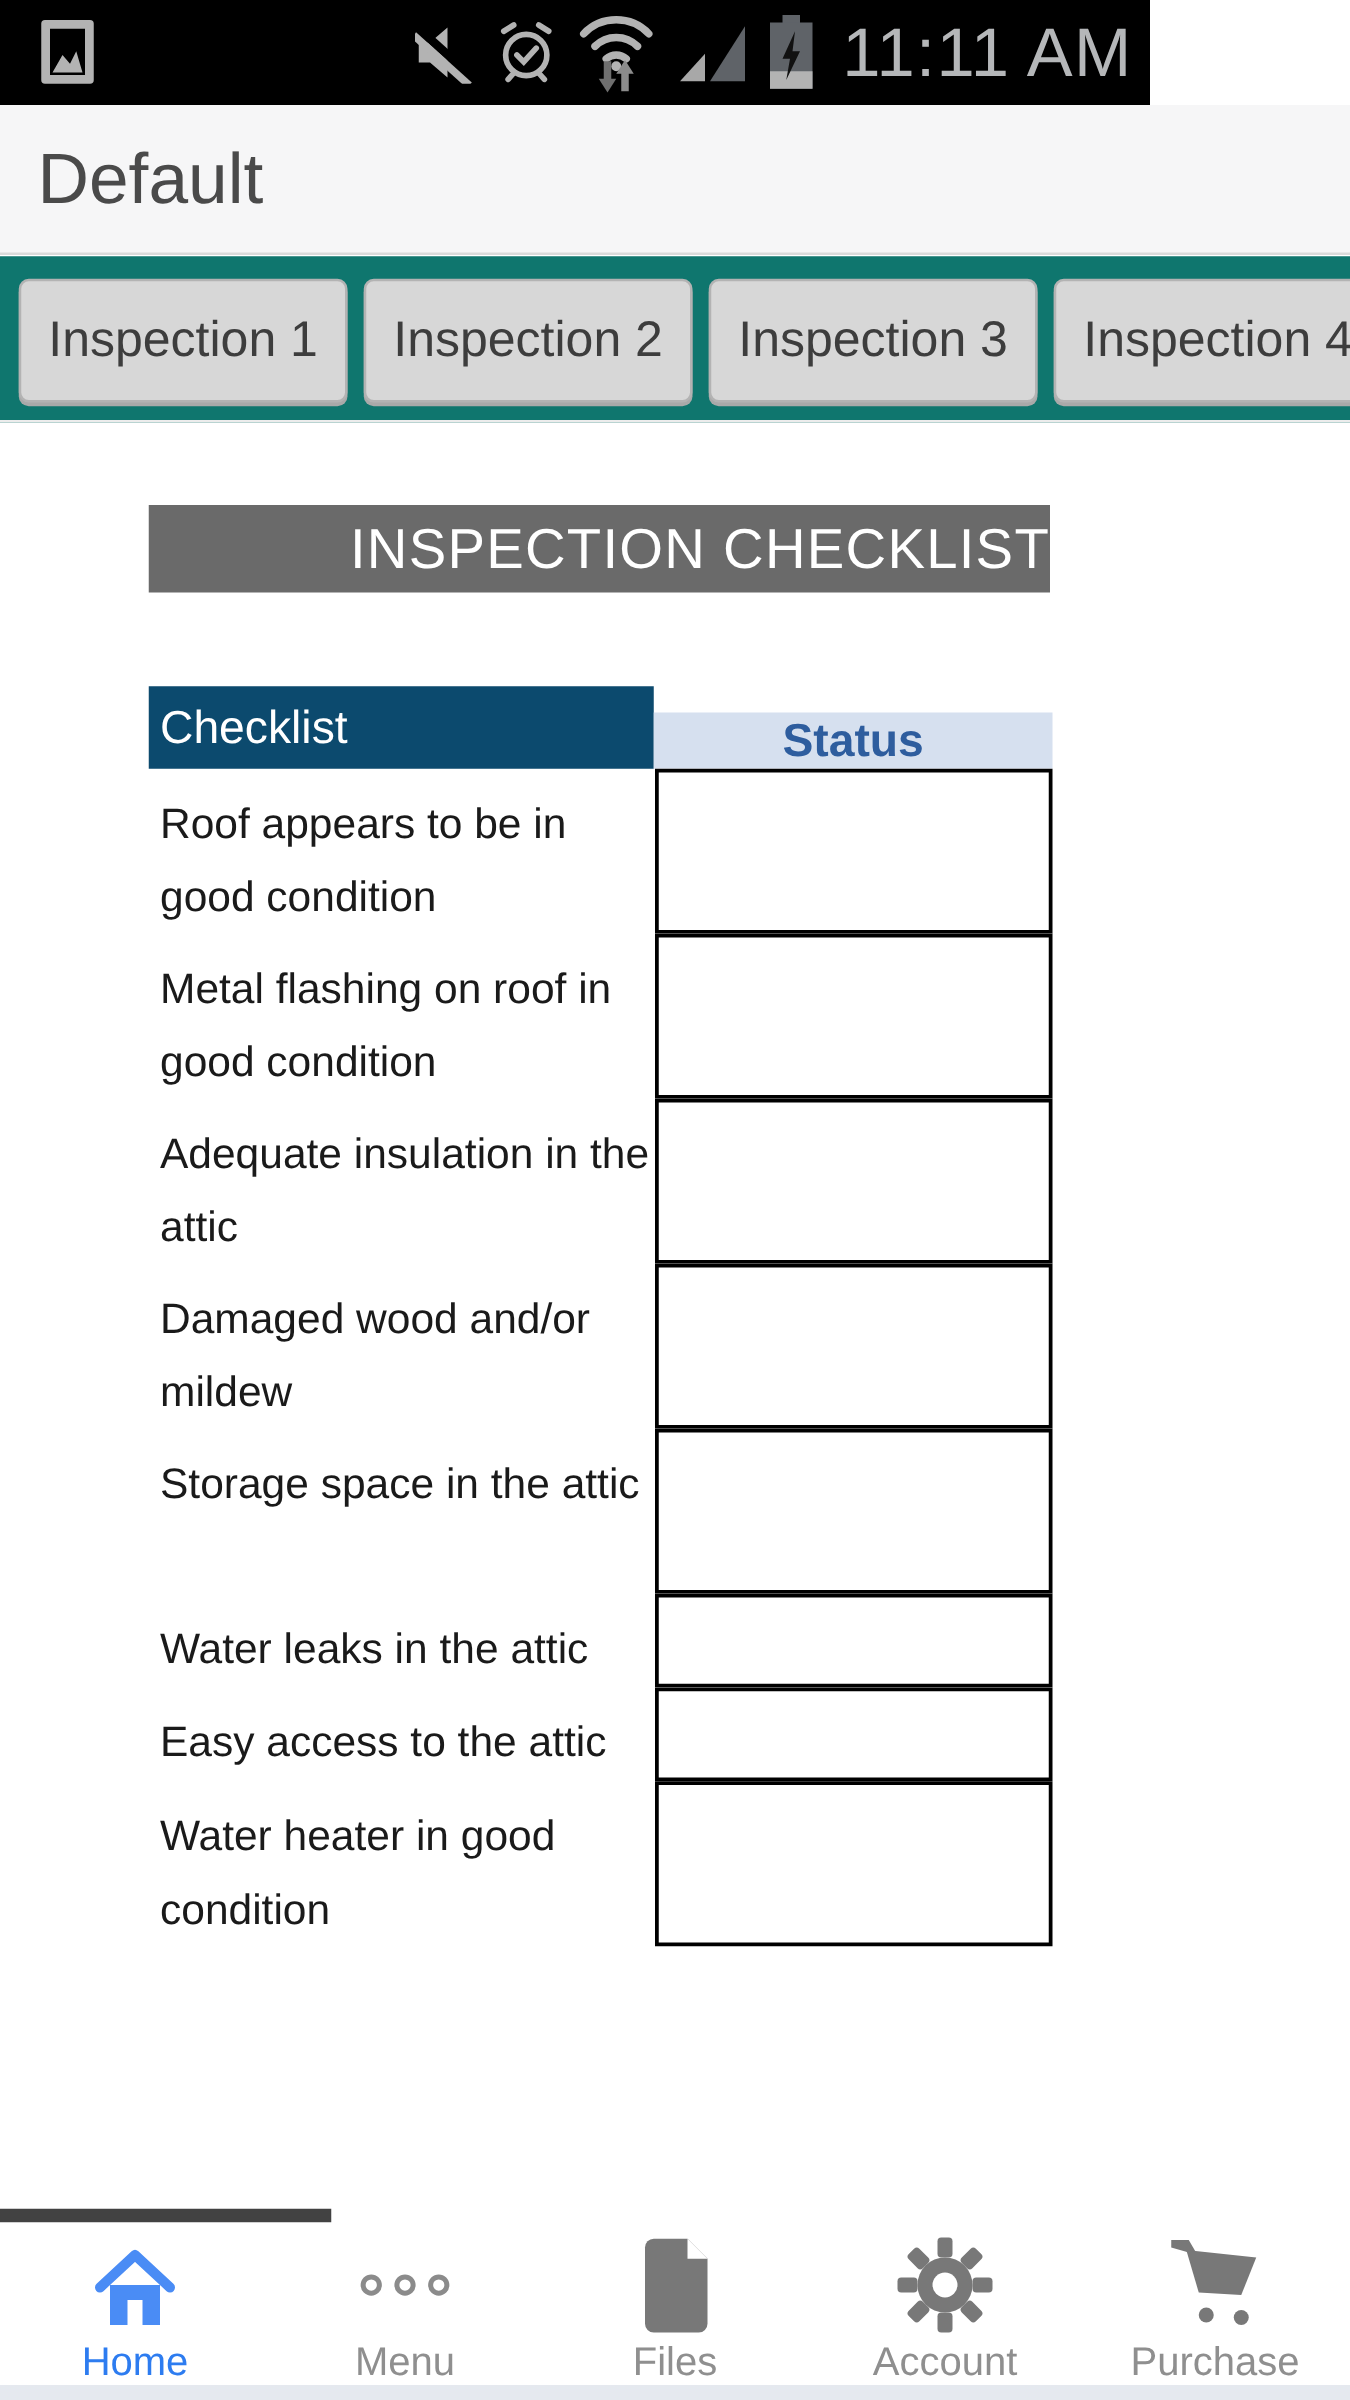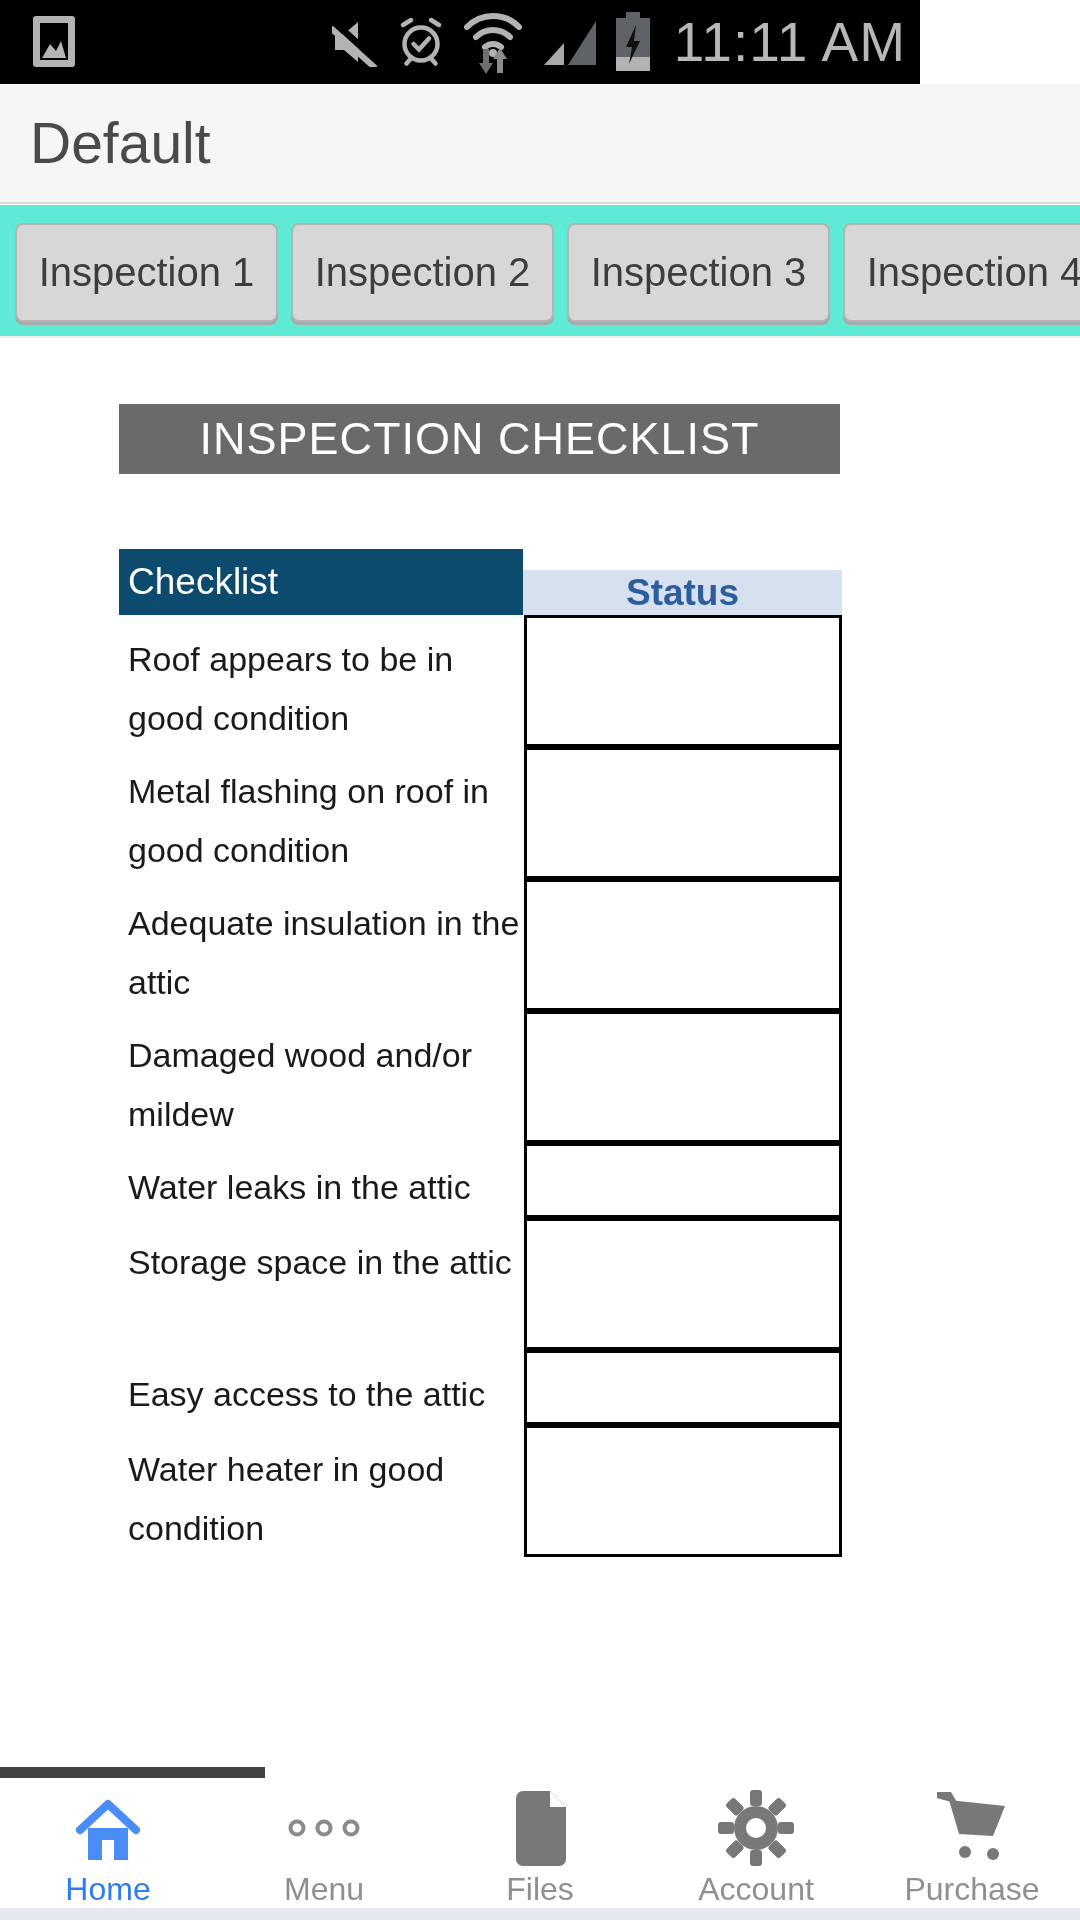--- a/index.html
+++ b/index.html
@@ -19,36 +19,36 @@
   .sb-time{color:#b5b7b9;font-size:55px;letter-spacing:1px;padding-left:6px;}
   .sb-ico{display:flex;align-items:center;}
   
   .appheader{
     position:absolute;top:84px;left:0;width:1080px;height:120px;
     background:#f6f6f7;border-bottom:2px solid #dadada;
   }
   .app-title{position:absolute;left:30px;top:26px;font-size:57px;color:#4a4a4a;}
   
   .tabbar{
-    position:absolute;top:205px;left:0;width:1080px;height:133px;background:#5eead4;
+    position:absolute;top:205px;left:0;width:1080px;height:133px;background:#0f766e;
     border-bottom:2px solid #ececec;overflow:hidden;white-space:nowrap;
     padding:18px 0 0 15px;
   }
   .tab-btn{
     display:inline-block;width:263px;height:99px;margin-right:13px;
     background:#d7d7d7;border:2px solid #b3b3b3;border-radius:8px;
     box-shadow:0 3px 0 #a9a9a9;
     font-family:"Liberation Sans",sans-serif;font-size:40px;color:#3d3d3d;
     text-align:center;vertical-align:top;
   }
   
   .content{position:absolute;top:340px;left:0;width:1080px;height:1436px;overflow:hidden;background:#fff;}
   .banner{
     margin:64px 0 0 119px;width:721px;height:70px;background:#6a6a6a;
-    color:#fff;font-size:45px;text-align:center;line-height:70px;letter-spacing:1px;
+    color:#fff;font-size:45px;text-align:right;line-height:70px;letter-spacing:1px;
   }
   .note{
     margin:84px 0 0 125px;width:720px;
     font-size:34px;font-weight:bold;color:#111;line-height:62px;
   }
   .ctable{margin:75px 0 0 119px;width:723px;}
   .thead{display:flex;height:66px;}
   .th-checklist{
     width:404px;background:#0c4a6e;color:#fff;font-size:37px;
     display:flex;align-items:center;padding-left:9px;
@@ -174,26 +174,26 @@
             <div class="tcell-status"></div>
           </div>
           <div class="trow h2">
             <div class="tcell-label">Adequate insulation in the attic</div>
             <div class="tcell-status"></div>
           </div>
           <div class="trow h2">
             <div class="tcell-label">Damaged wood and/or mildew</div>
             <div class="tcell-status"></div>
           </div>
+          <div class="trow h2">
+            <div class="tcell-label">Storage space in the attic</div>
+            <div class="tcell-status"></div>
+          </div>
           <div class="trow h1">
             <div class="tcell-label">Water leaks in the attic</div>
-            <div class="tcell-status"></div>
-          </div>
-          <div class="trow h2">
-            <div class="tcell-label">Storage space in the attic</div>
             <div class="tcell-status"></div>
           </div>
           <div class="trow h1">
             <div class="tcell-label">Easy access to the attic</div>
             <div class="tcell-status"></div>
           </div>
           <div class="trow h2">
             <div class="tcell-label">Water heater in good condition</div>
             <div class="tcell-status"></div>
           </div>

